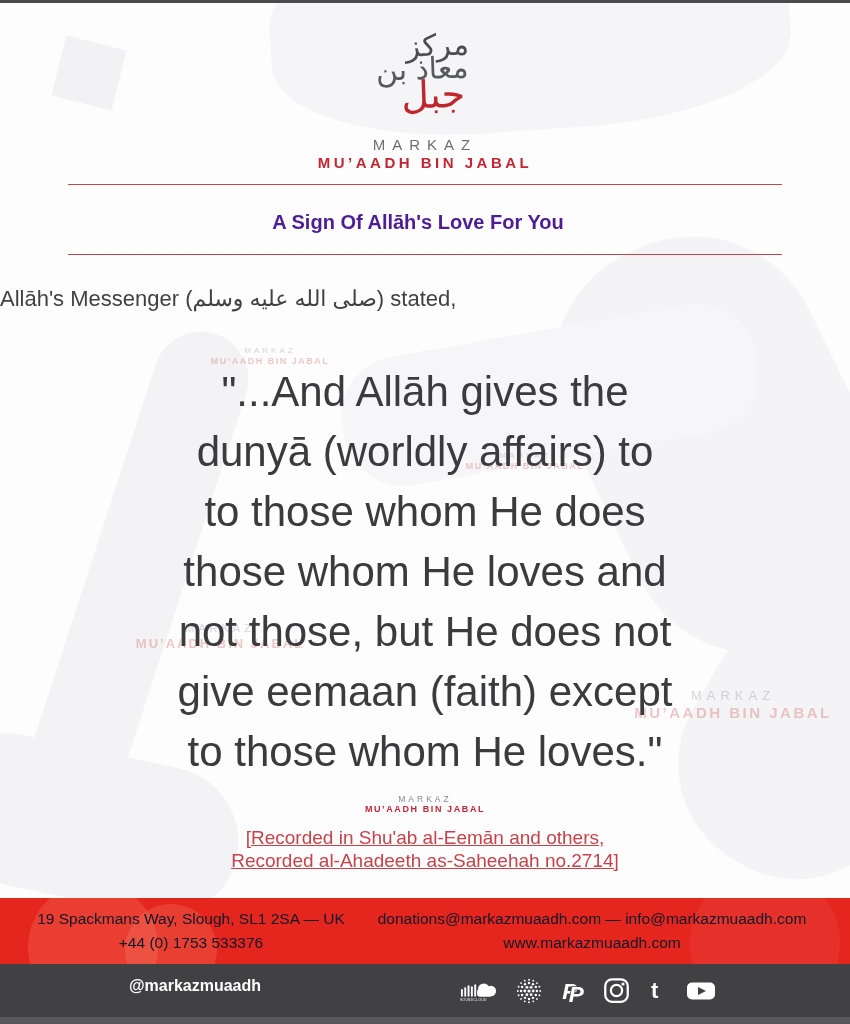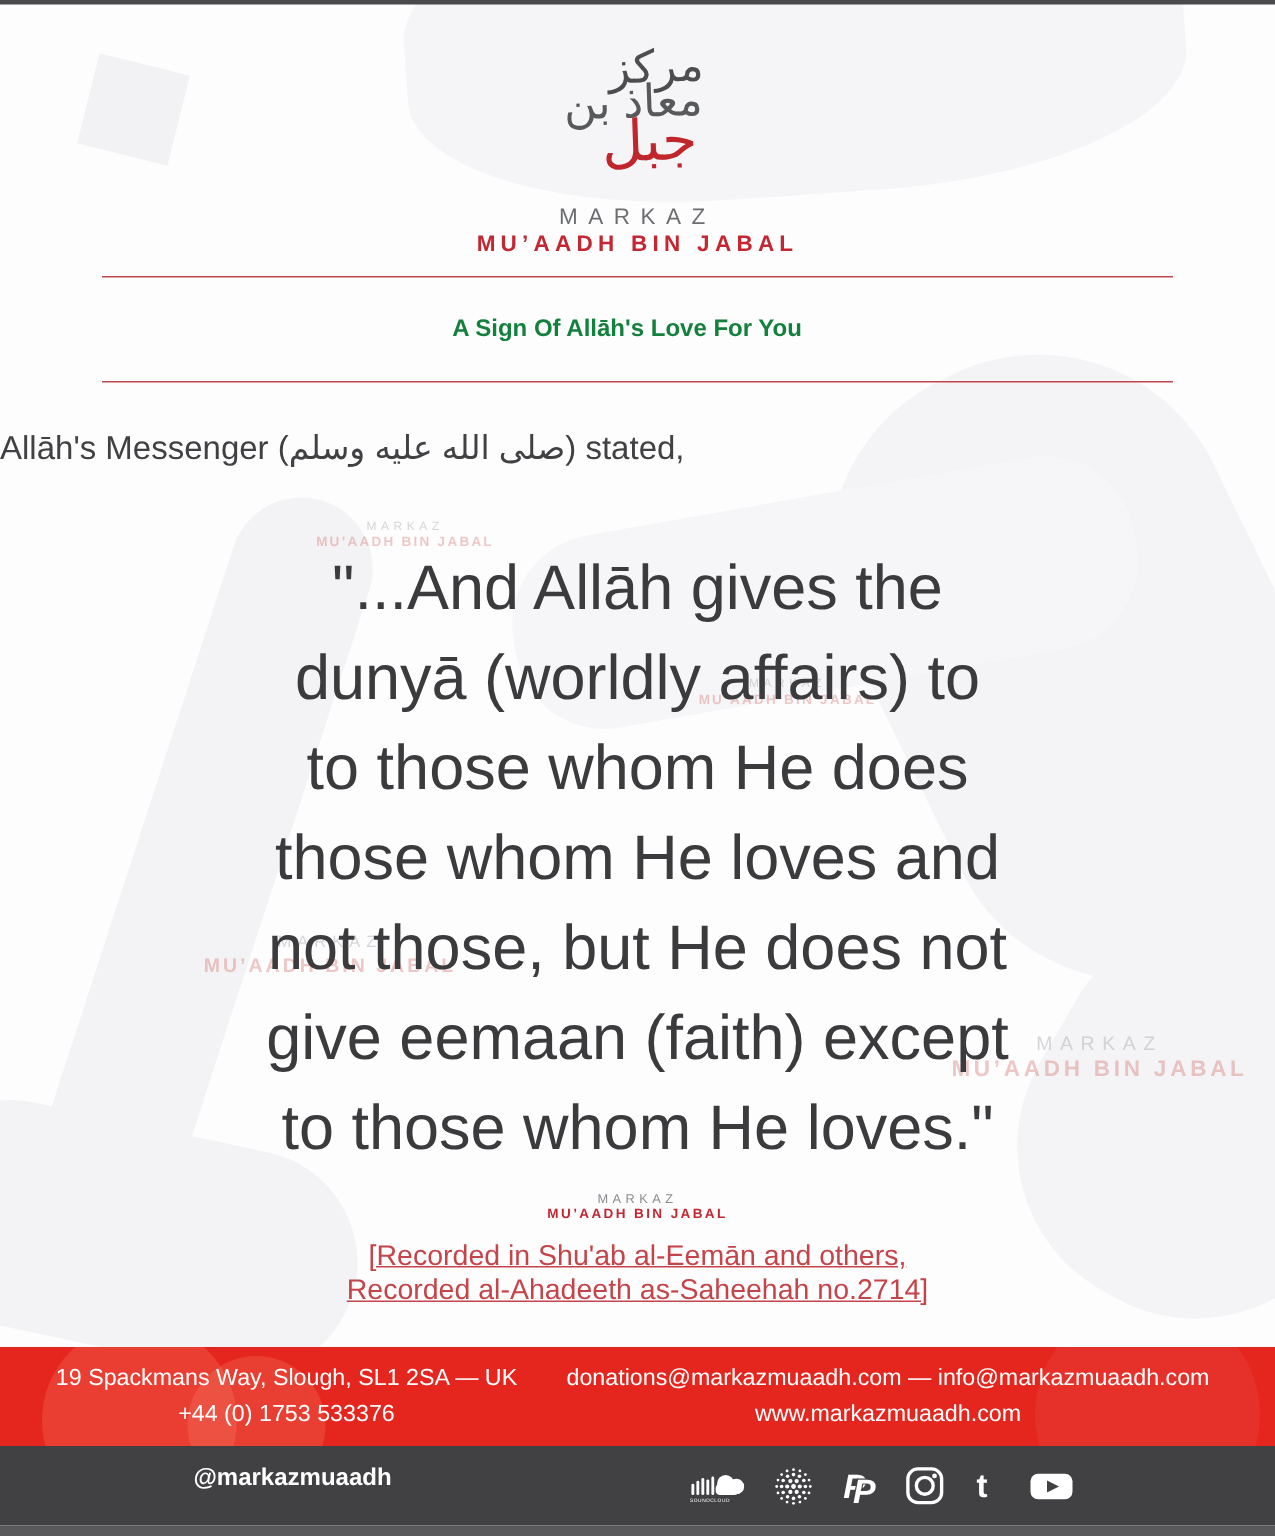--- a/index.html
+++ b/index.html
@@ -43,41 +43,41 @@
   .brand-top{position:absolute;top:136px;left:0;width:850px;text-align:center;
     font-size:15px;letter-spacing:7px;color:#6d6e71;z-index:2;}
   .brand-bottom{position:absolute;top:154px;left:0;width:850px;text-align:center;
     font-size:15px;font-weight:bold;letter-spacing:3.5px;color:#c22733;z-index:2;}
 
   
   .rule{position:absolute;left:68px;width:714px;height:0;border-top:1.4px solid #c2474c;z-index:2;}
   .rule-1{top:184px;}
   .rule-2{top:254px;}
   .title{position:absolute;top:211px;left:0;width:836px;text-align:center;
-    font-size:16px;font-weight:bold;color:#15803d;z-index:2;}
+    font-size:20px;font-weight:bold;color:#4c1d95;z-index:2;}
 
   
   .attrib{position:absolute;top:286px;left:0;width:850px;text-align:left;
     font-size:22px;color:#414144;z-index:2;}
 
   
   .quote{position:absolute;top:362px;left:0;width:850px;text-align:center;
     font-size:42px;line-height:60px;color:#3b3b3d;z-index:2;}
 
   
   .mini-top{position:absolute;top:794px;left:0;width:850px;text-align:center;
     font-size:8.5px;letter-spacing:3px;color:#8a8b8e;z-index:2;}
   .mini-bottom{position:absolute;top:804px;left:0;width:850px;text-align:center;
     font-size:9px;font-weight:bold;letter-spacing:1.6px;color:#c22733;z-index:2;}
   .citation{position:absolute;top:826px;left:0;width:850px;text-align:center;
     font-size:19px;line-height:23px;color:#c4444a;z-index:2;text-decoration:underline;}
 
   
   .contact-bar{position:absolute;top:898px;left:0;width:850px;height:66px;
-    background:#e5261f;color:#ffffff;font-size:15.5px;z-index:3;overflow:hidden;padding-left:45px;}
+    background:#e5261f;color:#0f172a;font-size:15.5px;z-index:3;overflow:hidden;padding-left:45px;}
   .cb-circle{position:absolute;border-radius:50%;}
   .cbc1{left:28px;top:-16px;width:130px;height:130px;background:rgba(255,150,120,.22);}
   .cbc2{left:125px;top:6px;width:92px;height:92px;background:rgba(255,170,140,.18);}
   .cbc3{left:690px;top:-30px;width:150px;height:150px;background:rgba(255,255,255,.05);}
   .cb-left{position:absolute;left:0;top:9px;width:382px;text-align:center;line-height:24px;}
   .cb-right{position:absolute;left:370px;top:9px;width:444px;text-align:center;line-height:24px;}
 
   
   .social-bar{position:absolute;top:964px;left:0;width:850px;height:53px;
     background:#414043;z-index:3;}

